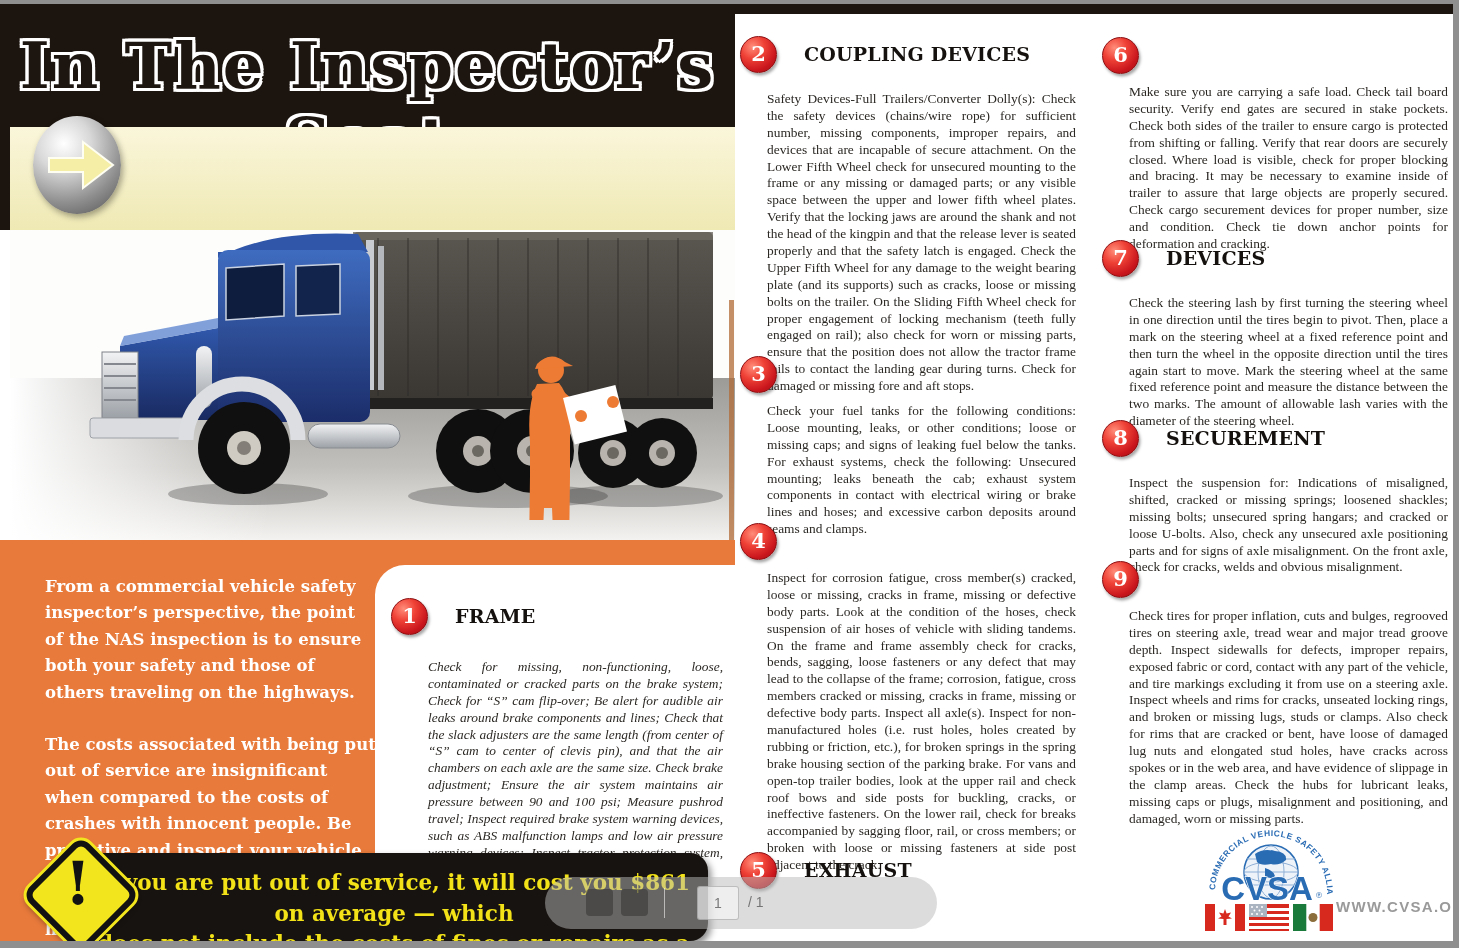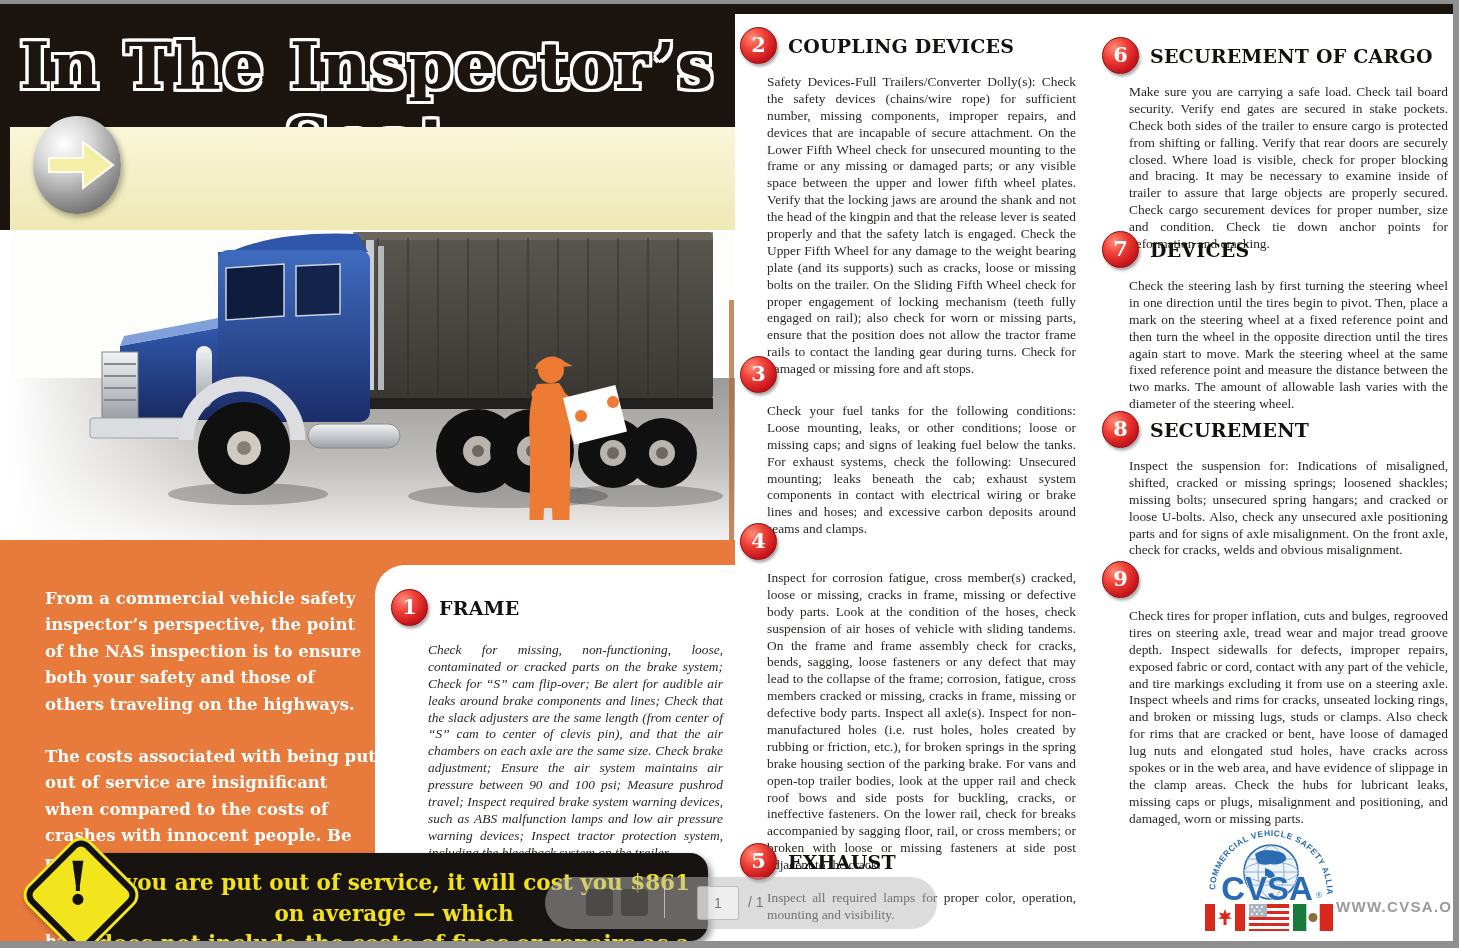--- a/index.html
+++ b/index.html
@@ -29,33 +29,33 @@
   .floor{position:absolute;left:0;top:148px;width:725px;height:162px;
     background:linear-gradient(to bottom,#9d9b97 0%,#c2c0bc 55%,#f3f2f0 100%);}
   .floor-fade{position:absolute;left:0;top:148px;width:260px;height:162px;
     background:linear-gradient(to right,#ffffff,rgba(255,255,255,0));}
   .photo-edge{position:absolute;left:729px;top:300px;width:5px;height:258px;background:#b06a36;opacity:.75;}
   .truck-svg{position:absolute;left:68px;top:228px;}
 
   .intro-panel{position:absolute;left:0;top:540px;width:735px;height:401px;background:#e87a3b;}
   .intro-text{position:absolute;left:45px;top:30px;width:332px;color:#ffffff;font-weight:bold;
     font-size:16.5px;line-height:1.6;}
-  .intro-text p{margin:16px 0 26px 0;}
+  .intro-text p{margin:4px 0 26px 0;}
 
   .brakes-box{position:absolute;left:375px;top:565px;width:360px;height:383px;background:#ffffff;
     border-top-left-radius:30px;padding:24px 0 0 16px;box-sizing:border-box;}
 
   
   .sec{position:absolute;}
   .sec-head{display:flex;align-items:center;gap:11px;}
   .badge{display:inline-block;width:35px;height:35px;border-radius:50%;flex:0 0 35px;
     background:radial-gradient(circle at 33% 28%,#ff8d7a 0%,#ef4136 35%,#c9161d 70%,#9b0e13 100%);
     border:1px solid #8c0d10;box-shadow:1.5px 2.5px 3px rgba(0,0,0,.35);
     color:#fff;font-weight:bold;font-size:21px;text-align:center;line-height:34px;}
-  .sec-title{margin:0;font-size:19px;font-weight:bold;color:#14110e;letter-spacing:.2px;}
+  .sec-title{margin:16px;font-size:19px;font-weight:bold;color:#14110e;letter-spacing:.2px;}
   .sec-body{margin:10px 2px 0 27px;font-family:"Liberation Serif","DejaVu Serif",serif;
     font-size:13.4px;line-height:1.26;color:#2b2824;text-align:justify;}
   .brakes-box .sec-body{margin:16px 12px 0 37px;font-style:italic;}
 
   
   .warning-banner{position:absolute;left:80px;top:853px;width:628px;height:88px;background:#171310;
     border-radius:18px;box-shadow:3px 4px 7px rgba(0,0,0,.45);z-index:5;}
   .warning-text{padding-top:15px;text-align:center;font-size:21.5px;font-weight:bold;
     color:#f2e217;line-height:1.42;}
   .warning-diamond{position:absolute;left:20px;top:834px;width:116px;height:116px;z-index:6;}
@@ -260,29 +260,27 @@
       <div class="sec-head">
         <span class="badge">4</span>
       </div>
       <p class="sec-body">Inspect for corrosion fatigue, cross member(s) cracked, loose or missing, cracks in frame, missing or defective body parts. Look at the condition of the hoses, check suspension of air hoses of vehicle with sliding tandems. On the frame and frame assembly check for cracks, bends, sagging, loose fasteners or any defect that may lead to the collapse of the frame; corrosion, fatigue, cross members cracked or missing, cracks in frame, missing or defective body parts. Inspect all axle(s). Inspect for non-manufactured holes (i.e. rust holes, holes created by rubbing or friction, etc.), for broken springs in the spring brake housing section of the parking brake. For vans and open-top trailer bodies, look at the upper rail and check roof bows and side posts for buckling, cracks, or ineffective fasteners. On the lower rail, check for breaks accompanied by sagging floor, rail, or cross members; or broken with loose or missing fasteners at side post adjacent to the crack.</p>
     </div>
     <div class="sec s5">
       <div class="sec-head">
         <span class="badge">5</span>
         <h2 class="sec-title">EXHAUST</h2>
       </div>
-      <p class="sec-body">Inspect all required lamps for proper color, operation, mounting and visibility.</p>
     </div>
   </div>
 
   <div class="colB">
     <div class="sec s6">
       <div class="sec-head">
         <span class="badge">6</span>
-        <h2 class="sec-title">SECUREMENT OF CARGO</h2>
       </div>
       <p class="sec-body">Make sure you are carrying a safe load. Check tail board security. Verify end gates are secured in stake pockets. Check both sides of the trailer to ensure cargo is protected from shifting or falling. Verify that rear doors are securely closed. Where load is visible, check for proper blocking and bracing. It may be necessary to examine inside of trailer to assure that large objects are properly secured. Check cargo securement devices for proper number, size and condition. Check tie down anchor points for deformation and cracking.</p>
     </div>
     <div class="sec s7">
       <div class="sec-head">
         <span class="badge">7</span>
         <h2 class="sec-title">DEVICES</h2>
       </div>
       <p class="sec-body">Check the steering lash by first turning the steering wheel in one direction until the tires begin to pivot. Then, place a mark on the steering wheel at a fixed reference point and then turn the wheel in the opposite direction until the tires again start to move. Mark the steering wheel at the same fixed reference point and measure the distance between the two marks. The amount of allowable lash varies with the diameter of the steering wheel.</p>
     </div>

